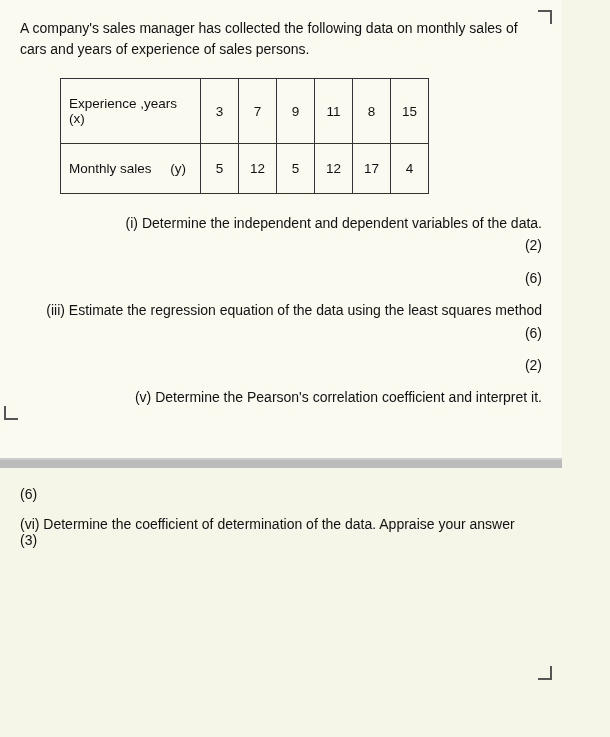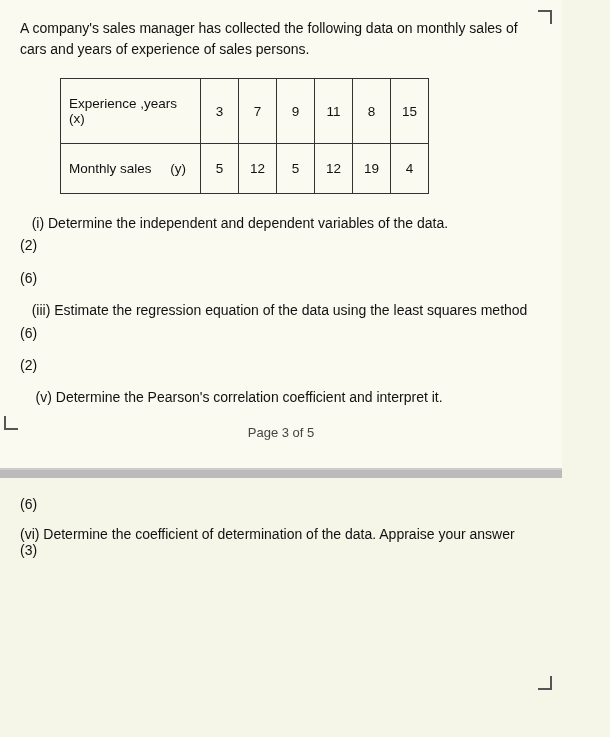--- a/index.html
+++ b/index.html
@@ -51,20 +51,21 @@
 
     .data-table td.label-cell {
       text-align: left;
       min-width: 140px;
     }
 
     .questions {
       margin-top: 10px;
       font-size: 14px;
       line-height: 1.6;
+      text-align: right;
     }
 
     .question-item {
       margin-bottom: 10px;
     }
 
     .page-number {
       text-align: center;
       font-size: 13px;
       color: #444;
@@ -137,21 +138,21 @@
         <td>11</td>
         <td>8</td>
         <td>15</td>
       </tr>
       <tr>
         <td class="label-cell">Monthly sales &nbsp;&nbsp;&nbsp; (y)</td>
         <td>5</td>
         <td>12</td>
         <td>5</td>
         <td>12</td>
-        <td>19</td>
+        <td>17</td>
         <td>4</td>
       </tr>
     </tbody>
       </table>
 
     <div class="questions">
 
       <div class="question-item">
         <p>&nbsp;&nbsp;&nbsp;(i) Determine the independent and dependent variables of the data.</p>
         <p>(2)</p>
@@ -169,21 +170,20 @@
       <div class="question-item">
         <p>(2)</p>
       </div>
 
       <div class="question-item">
         <p>&nbsp;&nbsp;&nbsp;&nbsp;(v) Determine the Pearson's correlation coefficient and interpret it.</p>
       </div>
 
     </div>
 
-    <div class="page-number">Page 3 of 5</div>
 
   </div>
 
   <div class="divider"></div>
 
   <div class="page-bottom">
 
     <div class="corner-bracket-br"></div>
 
     <div class="question-item" style="margin-bottom: 14px;">

